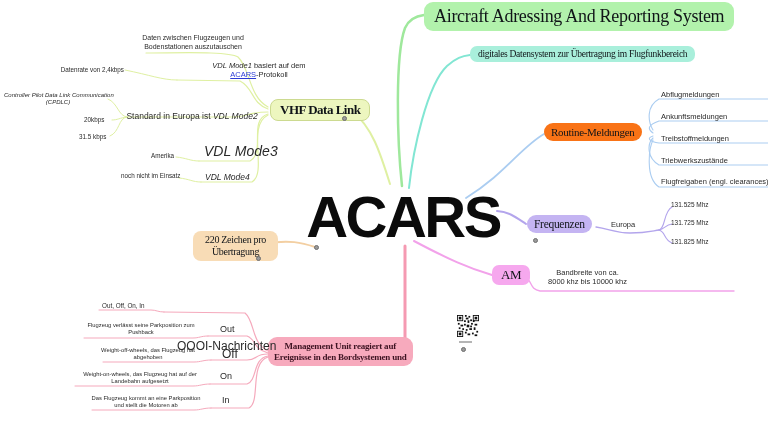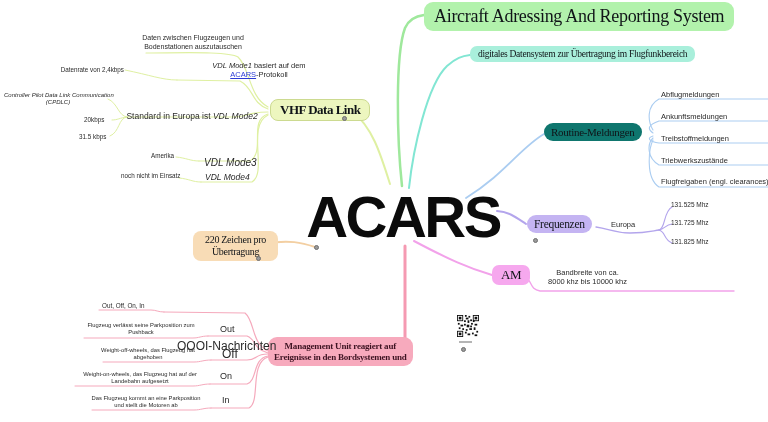--- a/index.html
+++ b/index.html
@@ -20,21 +20,21 @@
          display:flex;align-items:center;justify-content:center;
          font-family:"Liberation Sans",sans-serif;font-weight:bold;font-size:58px;
          letter-spacing:-2.5px;color:#0b0b0b;}
   
   #n-title{left:424px;top:2px;background:#b2f2ac;padding:4px 10px;font-size:18px;}
   #n-subtitle{left:470px;top:46px;background:#a9efdb;padding:3px 8px;font-size:9.5px;border-radius:7px;}
   #n-vhf{left:270px;top:99px;background:#edf6bf;border:1px solid #ccda90;padding:2px 9px;
          font-size:13px;font-weight:bold;border-radius:8px;letter-spacing:-0.5px;}
   #n-zeichen{left:193px;top:231px;background:#f8dcb6;padding:3px 12px;font-size:10px;
              line-height:12px;text-align:center;border-radius:8px;}
-  #n-routine{left:544px;top:123px;background:#0f766e;padding:3px 7px;font-size:11px;}
+  #n-routine{left:544px;top:123px;background:#f97316;padding:3px 7px;font-size:11px;}
   #n-freq{left:527px;top:215px;background:#c4b4f2;padding:3px 7px;font-size:11.5px;}
   #n-am{left:492px;top:265px;background:#f6a8ee;padding:2px 9px;font-size:13px;border-radius:7px;}
   #n-mgmt{left:268px;top:337px;background:#f7aabd;padding:4px 6px;font-size:9px;font-weight:bold;
           line-height:10.5px;text-align:center;color:#3d1322;letter-spacing:-0.2px;}
 </style>
 </head>
 <body>
 
 <div id="canvas">
 
@@ -116,21 +116,21 @@
   <div class="tx rt" style="left:58px;top:66px;width:66px;font-size:6.3px;">Datenrate von 2,4kbps</div>
   <div class="blk it" style="left:4px;top:92px;width:108px;font-size:6px;line-height:7px;">
     <div>Controller Pilot Data Link Communication</div>
     <div>(CPDLC)</div>
   </div>
   <div class="blk" style="left:126px;top:111px;width:132px;font-size:8.5px;">
     <span>Standard in Europa ist </span><span class="it">VDL Mode2</span>
   </div>
   <div class="tx" style="left:84px;top:116px;font-size:6.3px;">20kbps</div>
   <div class="tx" style="left:79px;top:133px;font-size:6.3px;">31.5 kbps</div>
-  <div class="tx it" style="left:204px;top:157px;font-size:10px;">VDL Mode3</div>
+  <div class="tx it" style="left:204px;top:143px;font-size:14px;">VDL Mode3</div>
   <div class="tx" style="left:151px;top:152px;font-size:6.3px;">Amerika</div>
   <div class="tx it" style="left:205px;top:172px;font-size:8.5px;">VDL Mode4</div>
   <div class="tx" style="left:121px;top:172px;font-size:6.3px;">noch nicht im Einsatz</div>
 
   <div class="tx" style="left:661px;top:90px;font-size:7.5px;">Abflugmeldungen</div>
   <div class="tx" style="left:661px;top:112px;font-size:7.5px;">Ankunftsmeldungen</div>
   <div class="tx" style="left:661px;top:134px;font-size:7.5px;">Treibstoffmeldungen</div>
   <div class="tx" style="left:661px;top:156px;font-size:7.5px;">Triebwerkszustände</div>
   <div class="tx" style="left:661px;top:177px;font-size:7.5px;">Flugfreigaben (engl. clearances)</div>
 

